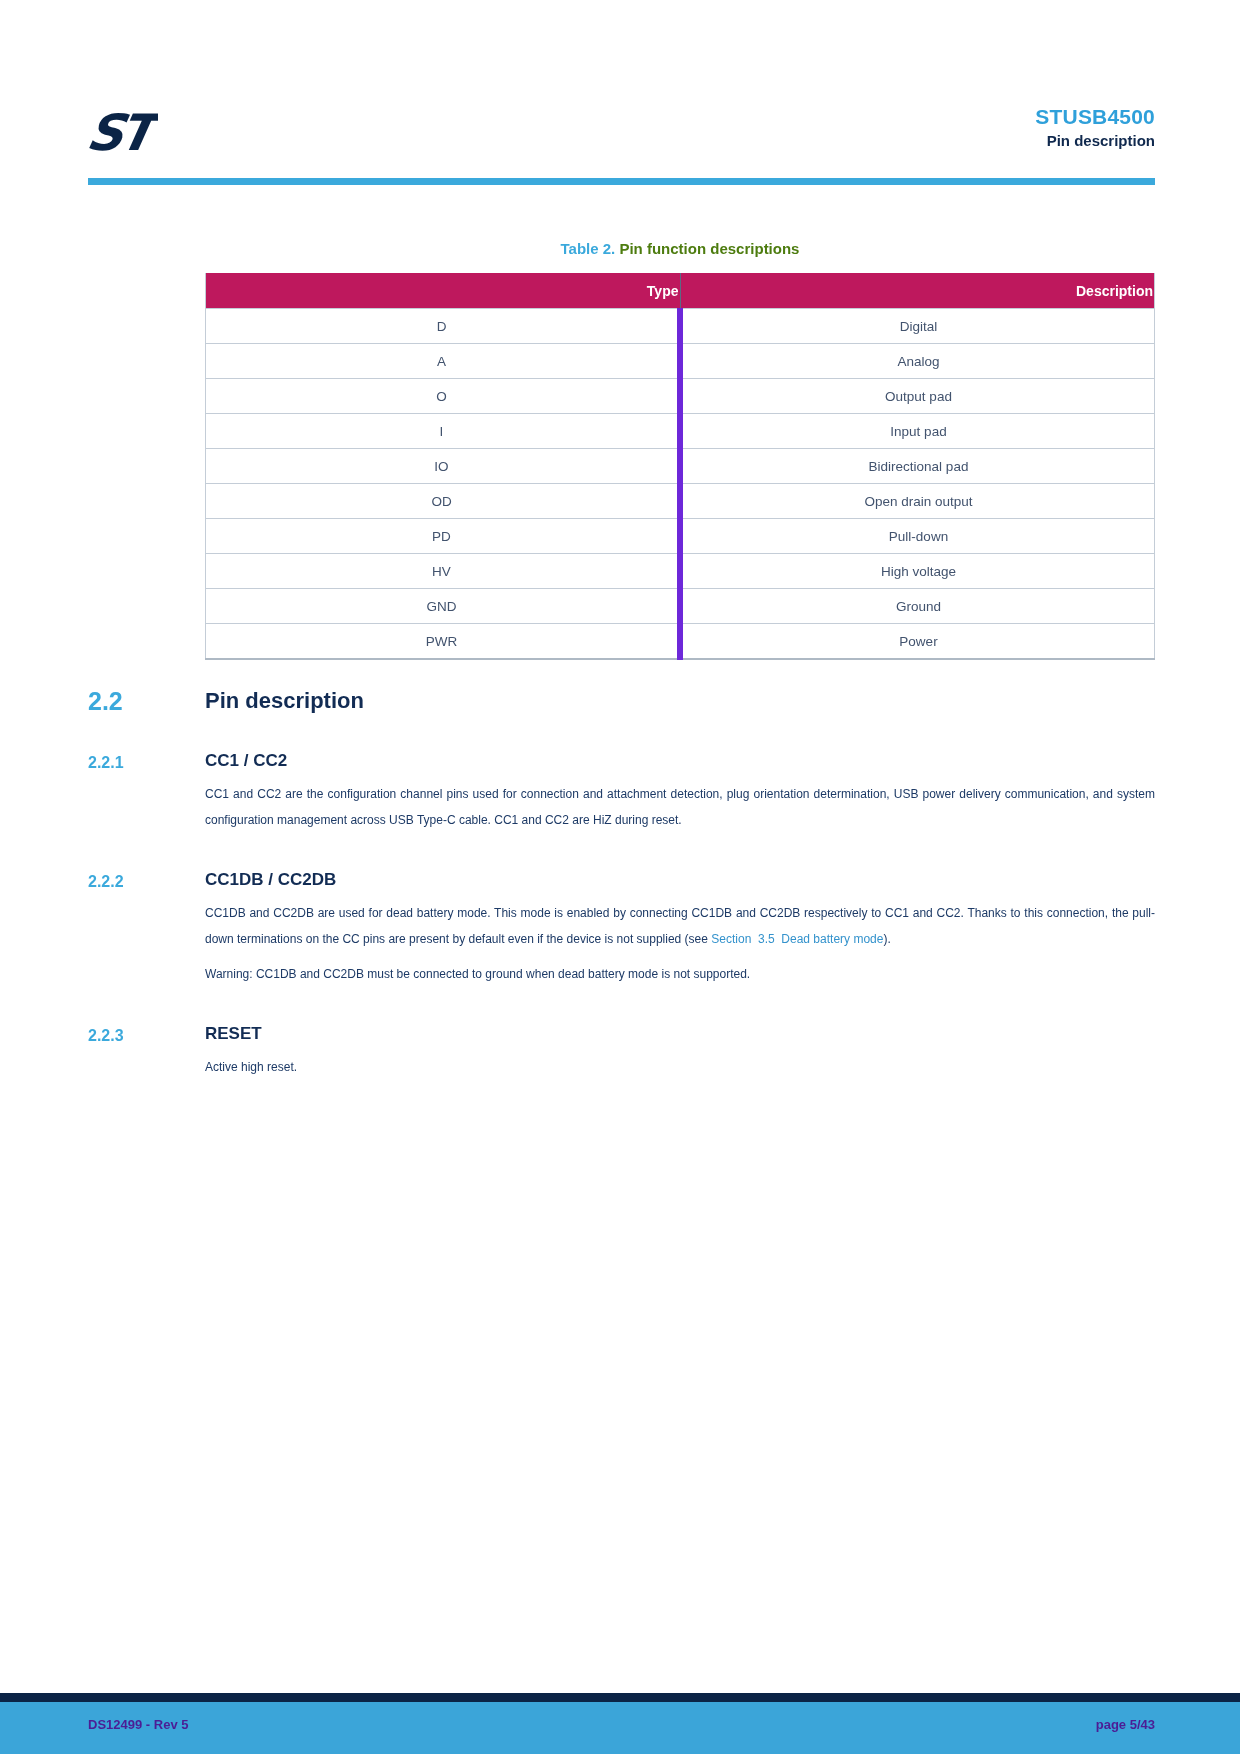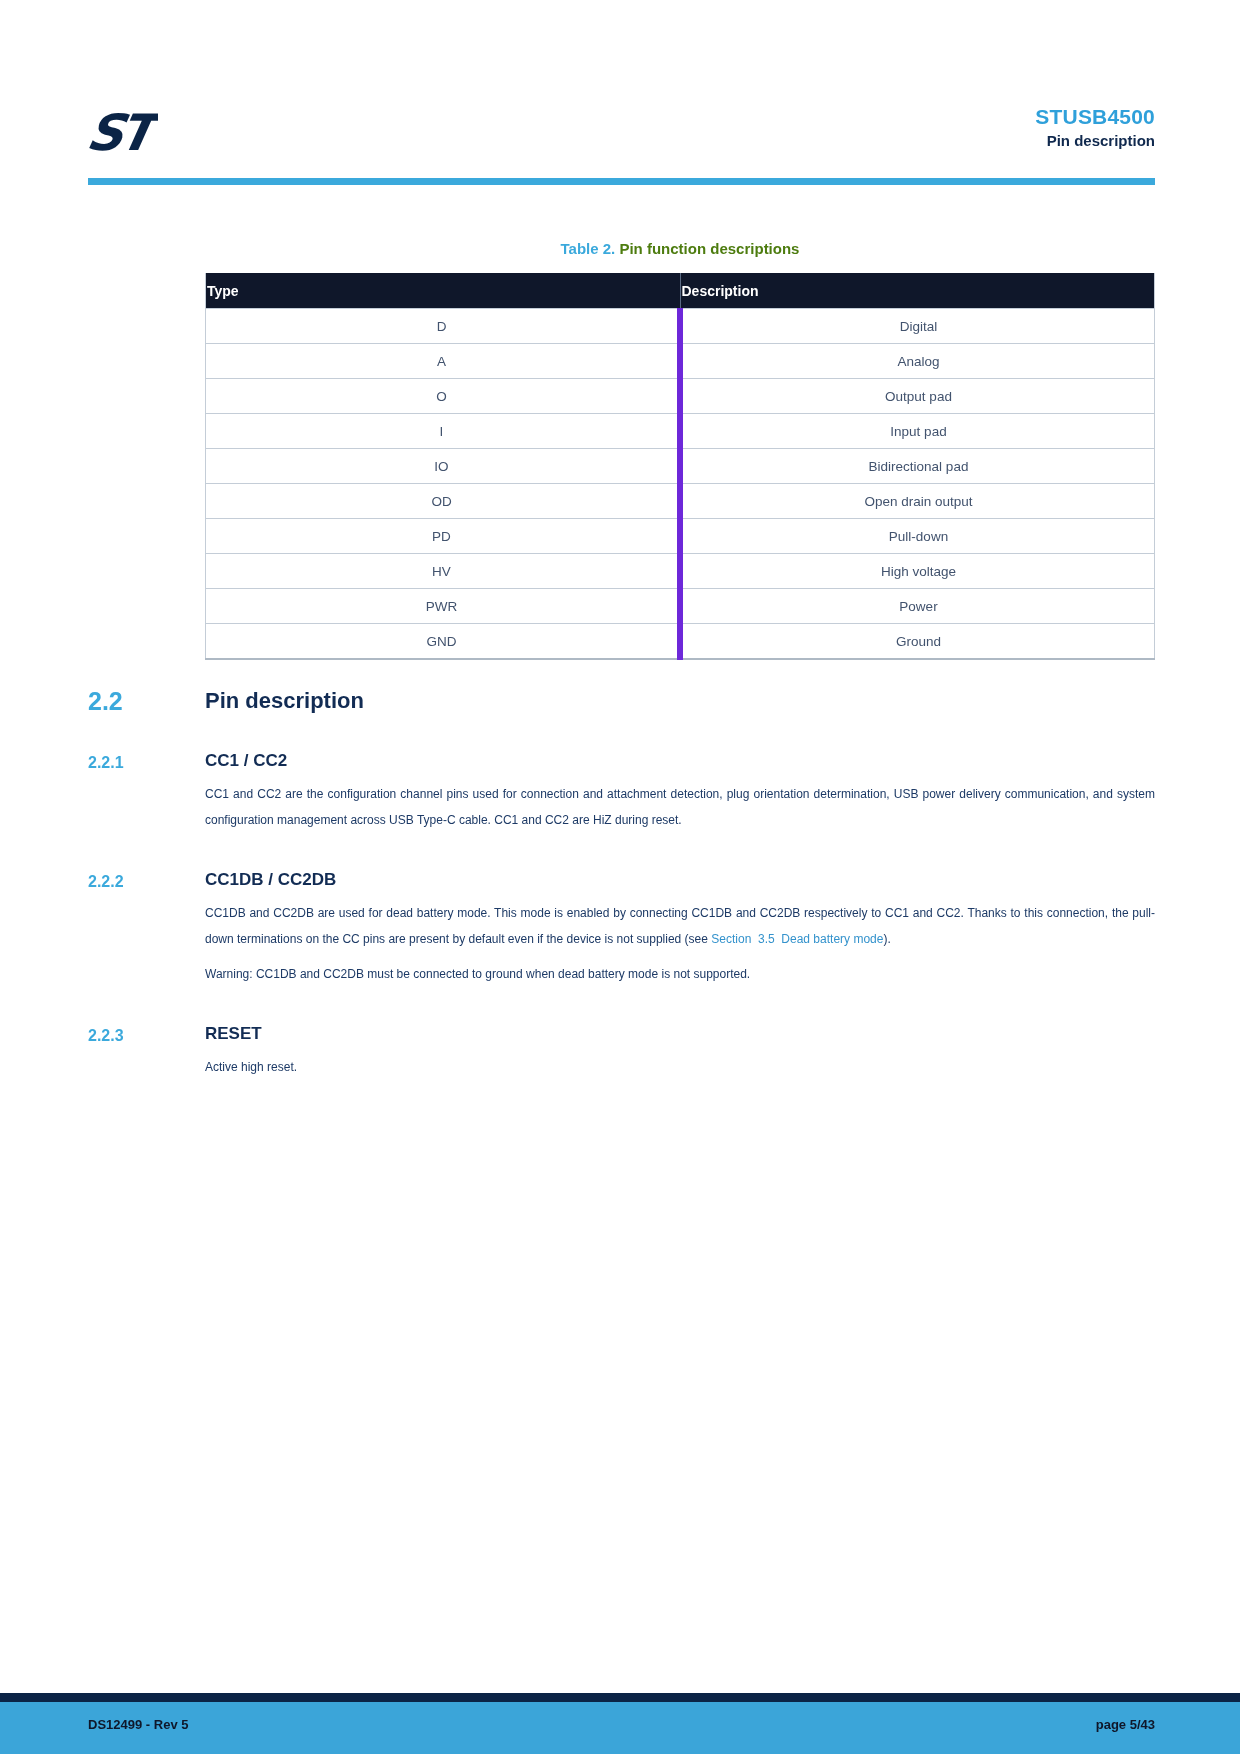--- a/index.html
+++ b/index.html
@@ -20,22 +20,22 @@
 
   
   .tbl-caption{margin-top:55px;text-align:center;font-size:15px;font-weight:bold;}
   .cap-prefix{color:#3ba9dc;}
   .cap-text{color:#4d7c0f;}
 
   
   table.pins{width:100%;border-collapse:collapse;margin-top:16px;
              border-left:1px solid #c4cdd7;border-right:1px solid #c4cdd7;
              border-bottom:2px solid #aeb9c4;}
-  table.pins th{background:#0f172a;color:#ffffff;font-size:14px;font-weight:bold;
-                height:33px;text-align:left;border-left:1px solid #5b6b84;}
+  table.pins th{background:#be185d;color:#ffffff;font-size:14px;font-weight:bold;
+                height:33px;text-align:right;border-left:1px solid #5b6b84;}
   table.pins th:first-child{border-left:none;}
   table.pins td{height:32px;text-align:center;font-size:13.5px;color:#42536e;
                 border-top:1px solid #c4cdd7;border-left:6px solid #6d28d9;}
   table.pins td:first-child{border-left:none;}
   table.pins tr td{background:#ffffff;}
 
   
   .h2{position:relative;margin-top:28px;font-size:22px;font-weight:bold;color:#122c54;line-height:26px;}
   .h3{position:relative;margin-top:36px;font-size:17px;font-weight:bold;color:#122c54;line-height:22px;}
   .sec-num{position:absolute;left:-117px;top:0;color:#3ba9dc;font-weight:bold;}
@@ -45,21 +45,21 @@
   
   .para{margin-top:9px;font-size:12px;line-height:26px;color:#1d3a66;text-align:justify;}
   .para.nojust{text-align:left;}
   .link{color:#3392cc;white-space:pre-wrap;text-decoration:none;cursor:pointer;}
 
   
   .footer{position:absolute;left:0;bottom:0;width:100%;}
   .footer-navy{height:9px;background:#0b2446;}
   .footer-blue{height:52px;background:#3ba5d9;display:flex;align-items:center;
                justify-content:space-between;padding:0 85px 8px 88px;box-sizing:border-box;}
-  .footer-blue span{color:#0f172a;font-size:13px;font-weight:bold;}
+  .footer-blue span{color:#4c1d95;font-size:13px;font-weight:bold;}
 </style>
 </head>
 <body>
 
 <div class="page">
 
   <div class="hdr">
     <div class="hdr-row">
       <svg class="logo" viewBox="0 0 70 64" aria-hidden="true">
         <g transform="skewX(-14) translate(14,0)">
@@ -114,26 +114,26 @@
           </tr>
           <tr>
             <td>PD</td>
             <td>Pull-down</td>
           </tr>
           <tr>
             <td>HV</td>
             <td>High voltage</td>
           </tr>
           <tr>
+            <td>GND</td>
+            <td>Ground</td>
+          </tr>
+          <tr>
             <td>PWR</td>
             <td>Power</td>
-          </tr>
-          <tr>
-            <td>GND</td>
-            <td>Ground</td>
           </tr>
         </tbody>
     </table>
 
     <div class="h2">
       <span class="sec-num">2.2</span>
       <span>Pin description</span>
     </div>
 
     <div class="h3">

